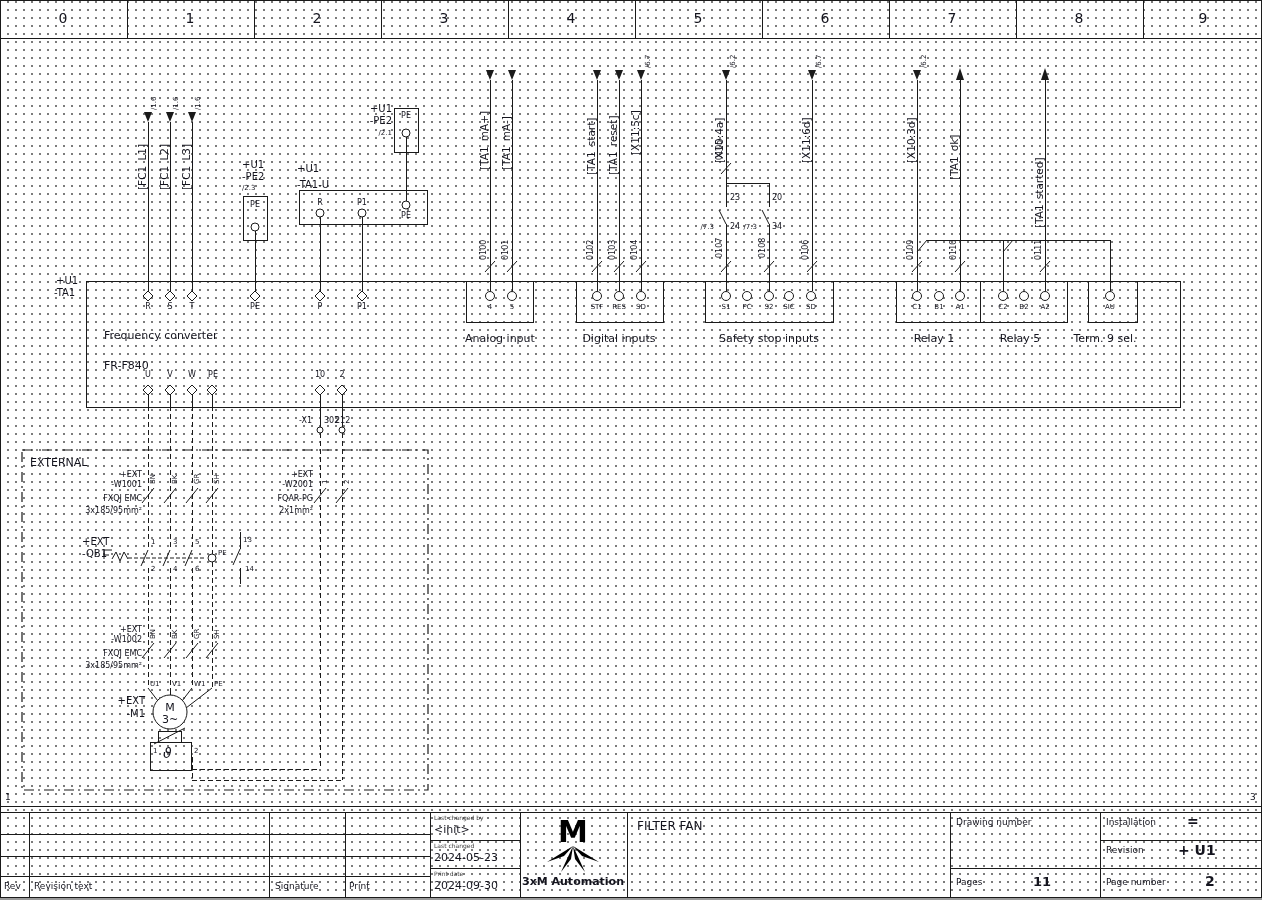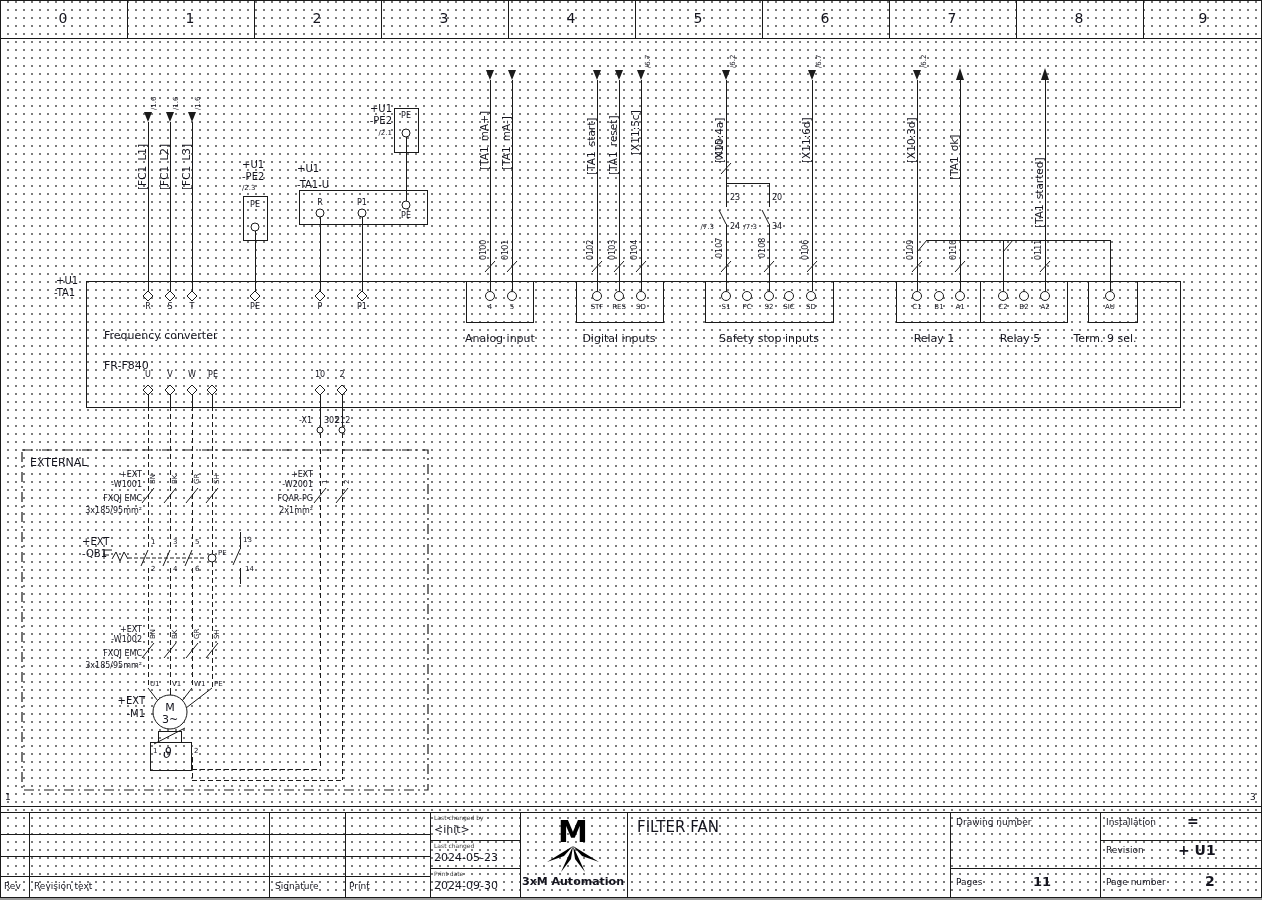--- a/index.html
+++ b/index.html
@@ -11,21 +11,21 @@
   svg{position:absolute;left:0;top:0;}
   .t{position:absolute;line-height:1;white-space:nowrap;font-size:8px;color:#14141e;}
   .s6{font-size:6px;color:#3a3a3a;}
   .s7{font-size:7px;}
   .s9{font-size:9px;}
   .s10{font-size:10px;}
   .s105{font-size:10.5px;}
   .s11{font-size:11px;}
   .s13{font-size:13px;}
   .s14{font-size:14px;}
-  .s15{font-size:15px;}
+  .s15{font-size:12px;}
   .b{font-weight:bold;}
   .ctr{transform:translateX(-50%);}
   .rt{transform:translateX(-100%);}
   .rot{transform:rotate(-90deg);transform-origin:0 0;}
   .edge{position:absolute;left:0;top:898px;width:1270px;height:2px;background:#9a9a9a;}
   .rstrip{position:absolute;left:1262px;top:0;width:8px;height:900px;background:#fdfdfd;}
 </style>
 </head>
 <body>
 

